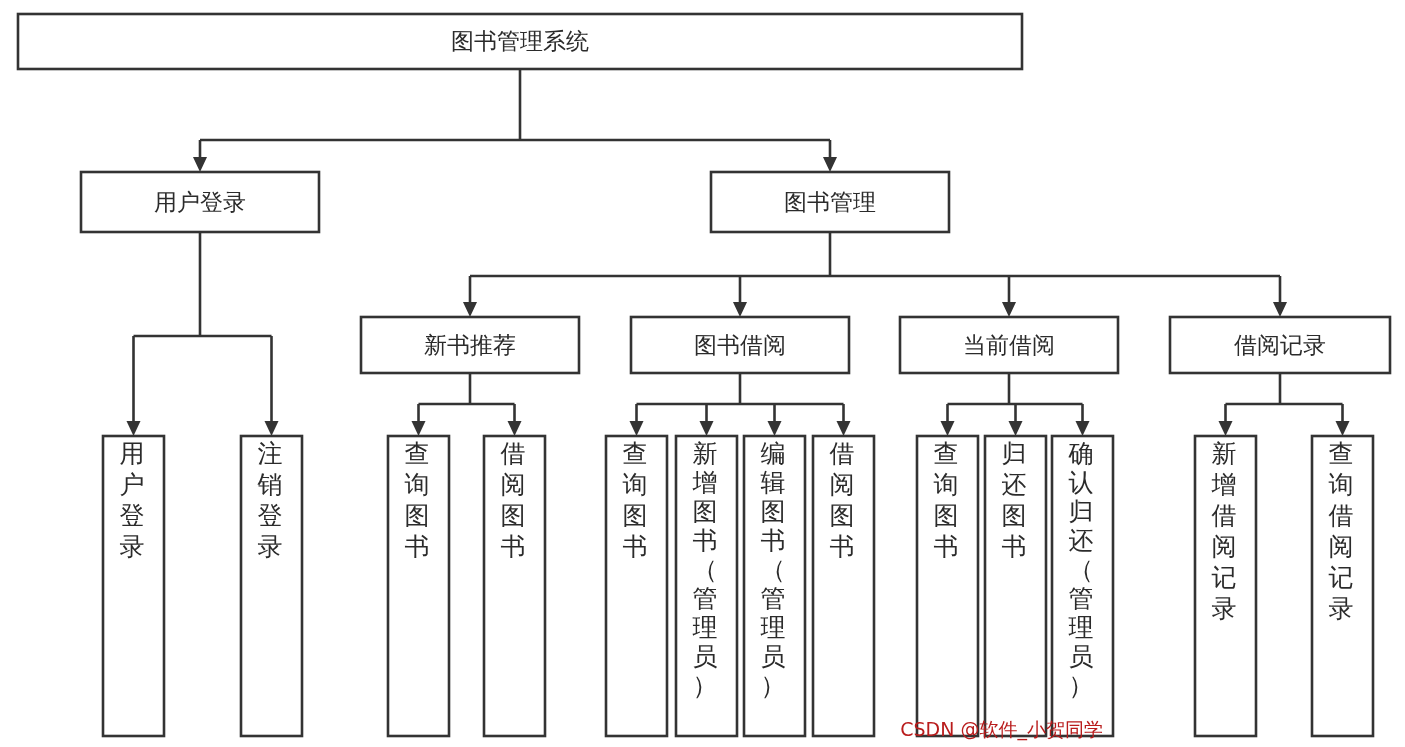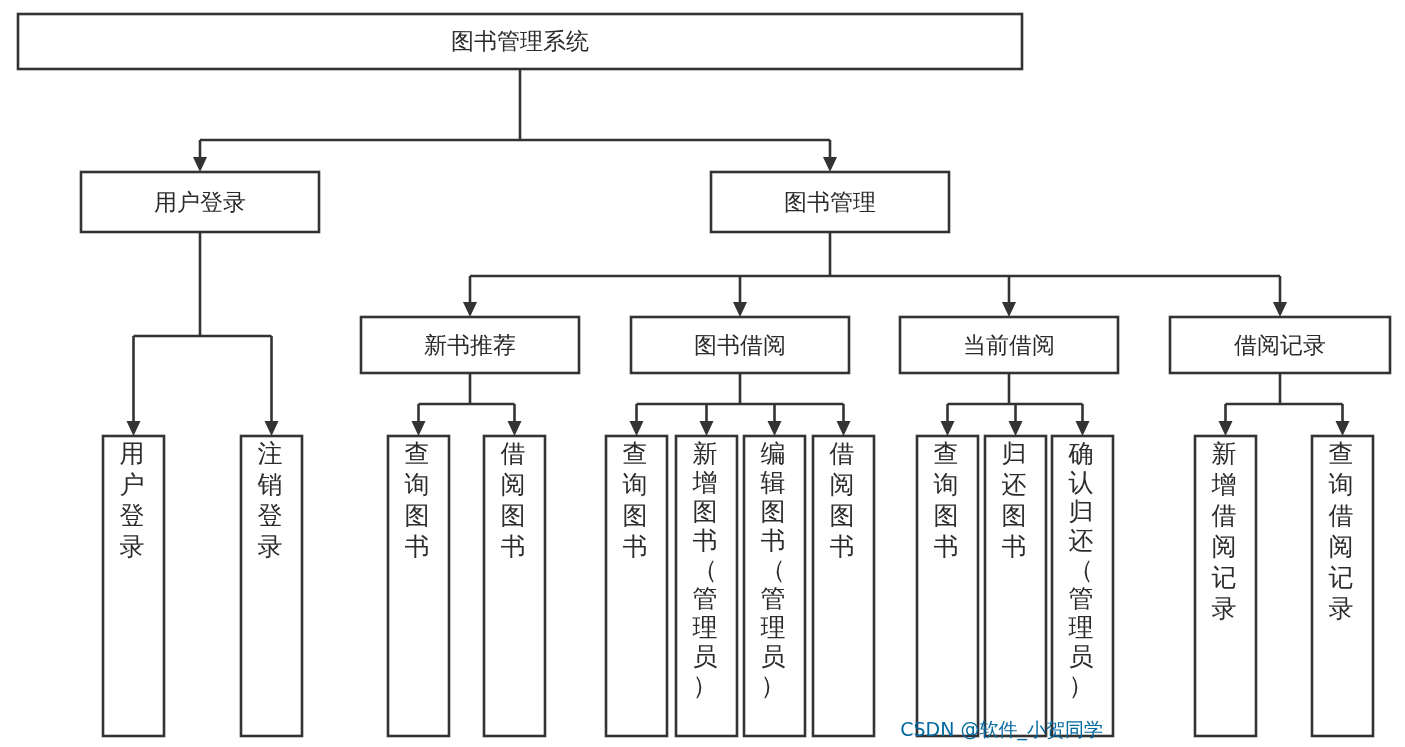--- a/index.html
+++ b/index.html
@@ -55,21 +55,21 @@
   }
   .arrow-head {
     fill: #333333;
   }
   .watermark {
     position: absolute;
     right: 8px;
     bottom: 4px;
     font-family: "DejaVu Sans", "Liberation Sans", sans-serif;
     font-size: 19px;
-    color: #0369a1;
+    color: #b91c1c;
     white-space: nowrap;
     pointer-events: none;
   }
 </style>
 </head>
 <body>
 
 <div id="diagram-root">
   <svg class="tree" viewBox="0 0 1405 747">
     <defs>

